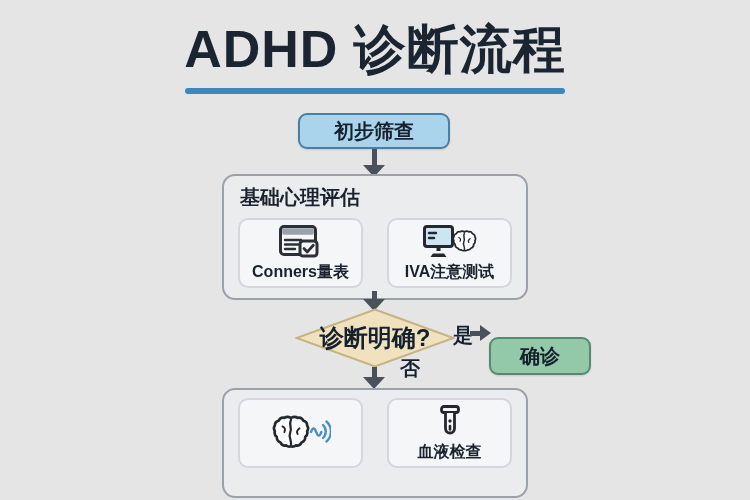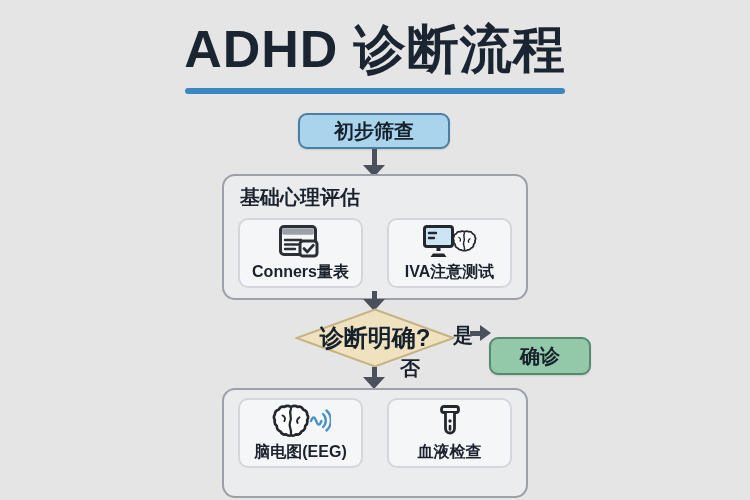--- a/index.html
+++ b/index.html
@@ -167,21 +167,20 @@
     <div class="cards">
       <div class="card">
         <div class="card-icon">
           <svg width="60" height="36" viewBox="0 0 60 36">
             <use href="#brain-shape" transform="translate(1,0) scale(0.95)"></use>
             <path d="M40 17 q2.6 -7 5.2 0 q2.6 7 5.2 0" fill="none" stroke="#4a92c6" stroke-width="2.4" stroke-linecap="round"></path>
             <path d="M52 10 a9 9 0 0 1 0 13" fill="none" stroke="#4a92c6" stroke-width="2.4" stroke-linecap="round"></path>
             <path d="M55.5 6.5 a13.5 13.5 0 0 1 0 20" fill="none" stroke="#4a92c6" stroke-width="2.4" stroke-linecap="round"></path>
           </svg>
         </div>
-        <div class="card-label">脑电图(EEG)</div>
       </div>
       <div class="card">
         <div class="card-icon">
           <svg width="26" height="35" viewBox="0 0 26 35">
             <rect x="4.5" y="1.5" width="17" height="6" rx="2.5" fill="#f7f7f8" stroke="#23272e" stroke-width="2.8"></rect>
             <path d="M8.5 8 v15.5 a4.5 4.5 0 0 0 9 0 V8" fill="#f7f7f8" stroke="#23272e" stroke-width="2.8" stroke-linecap="round"></path>
             <circle cx="13" cy="16" r="1.7" fill="#23272e"></circle>
             <path d="M13 21 v3.5" stroke="#23272e" stroke-width="2.6" stroke-linecap="round"></path>
           </svg>
         </div>

